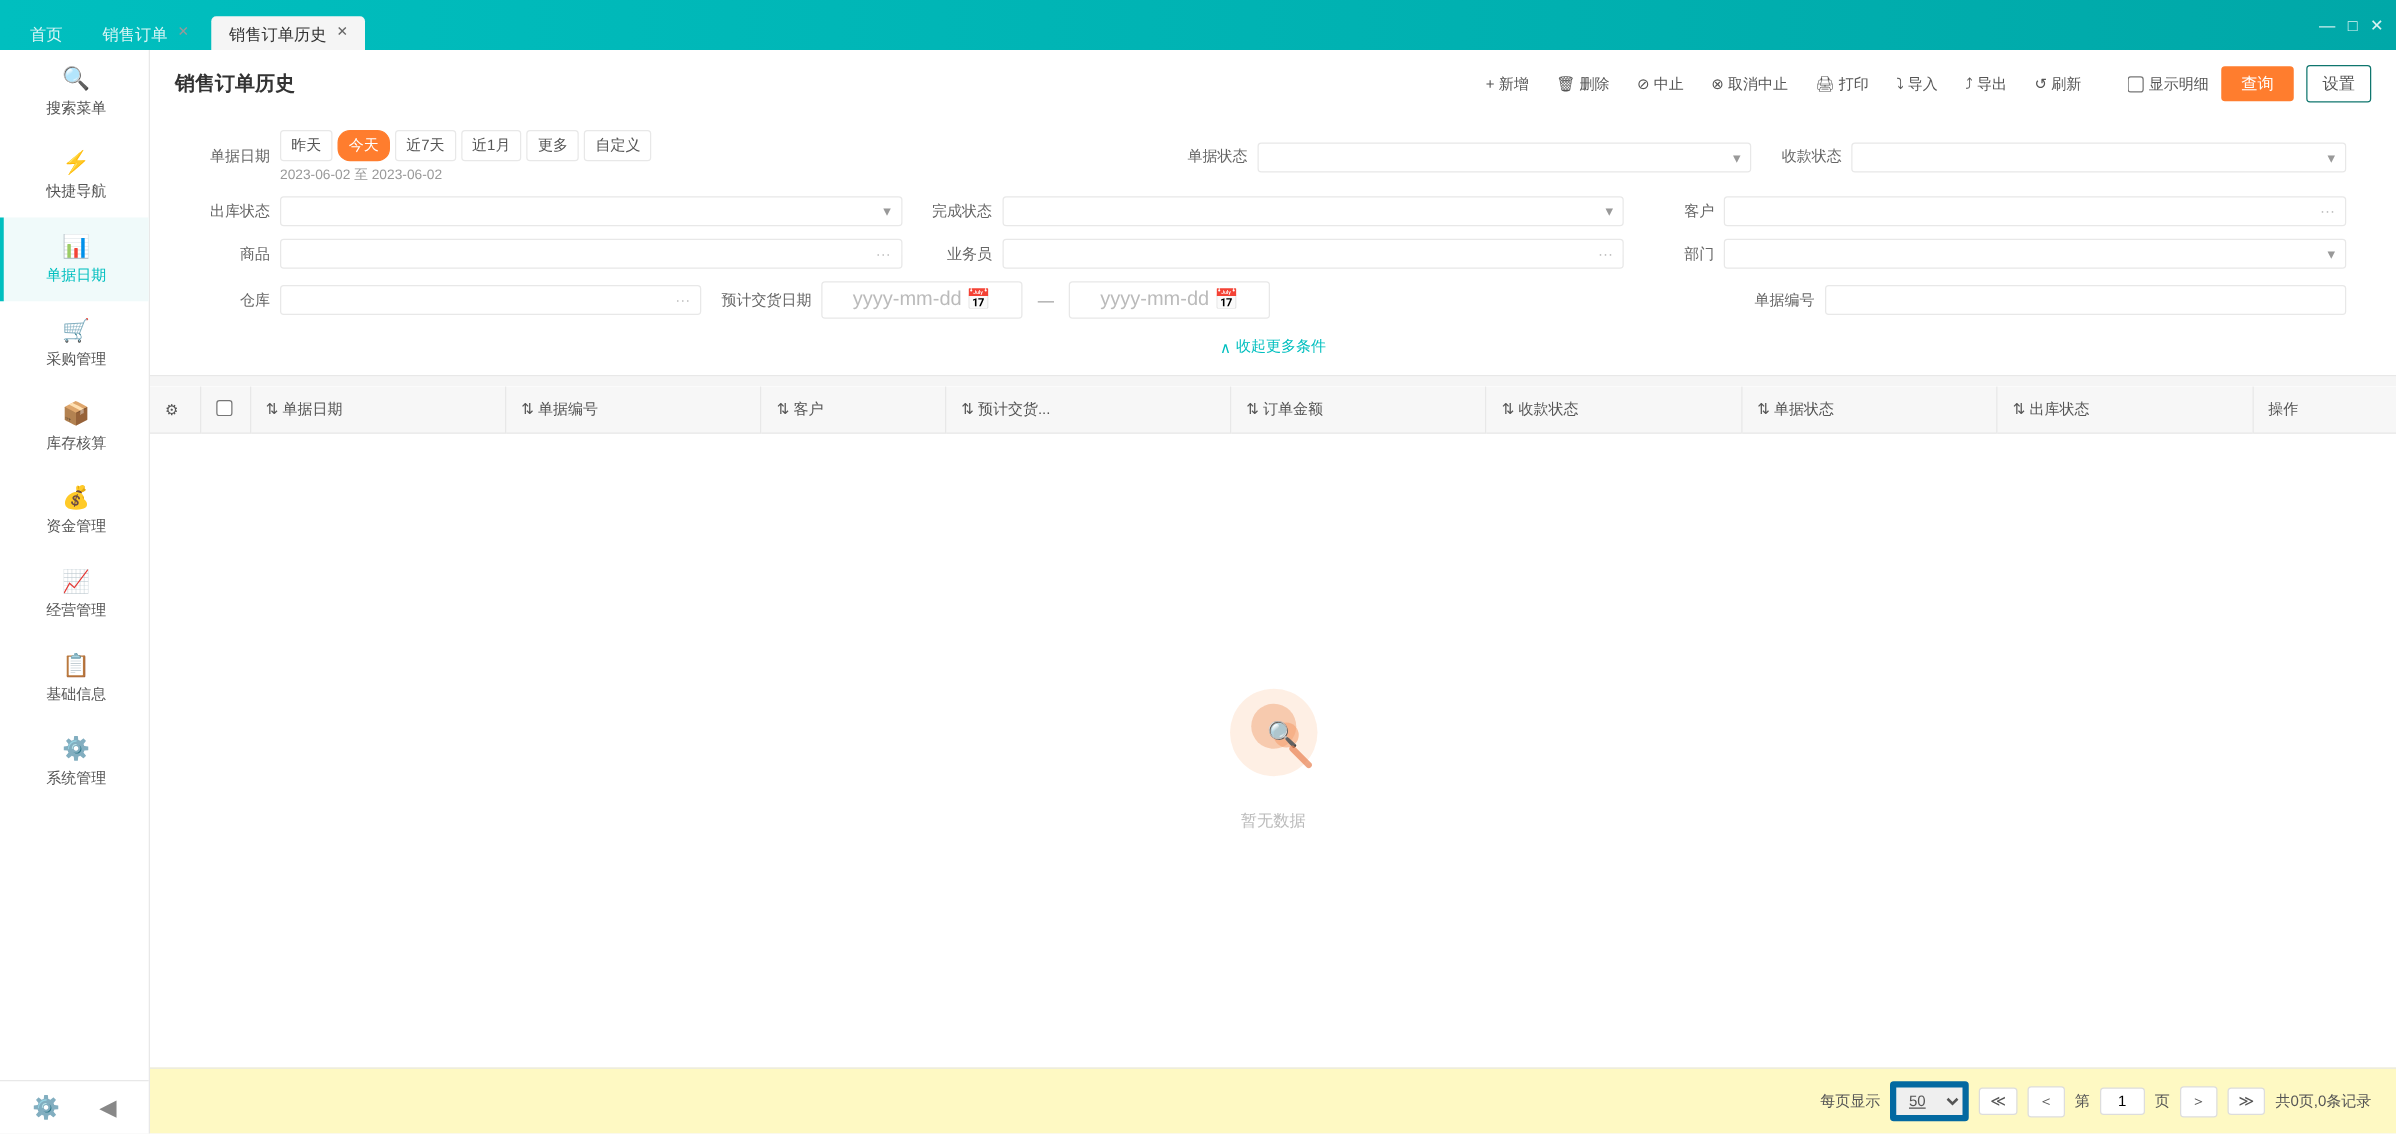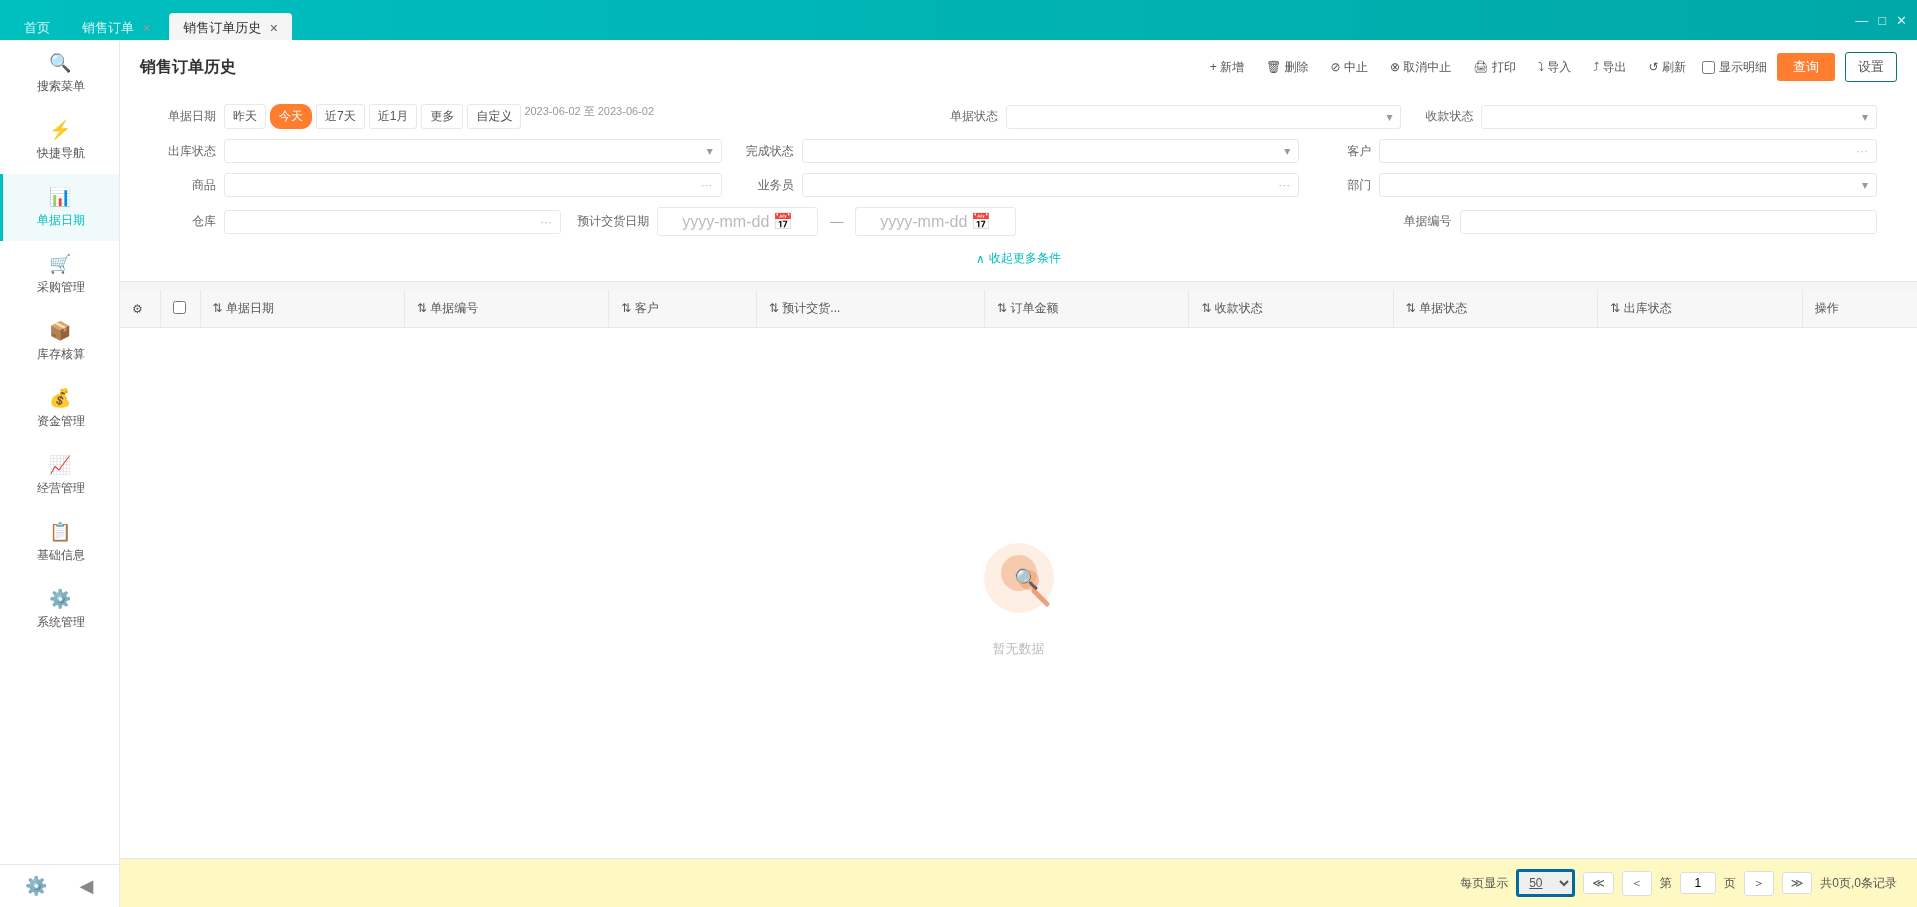--- a/index.html
+++ b/index.html
@@ -10,21 +10,21 @@
       height: 40px;
       background: linear-gradient(to right, #00bfbf, #00a8a8);
       display: flex;
       align-items: center;
       padding: 0 10px;
       gap: 4px;
       flex-shrink: 0;
     }
     .tab-item {
       display: flex;
-      align-items: center;
+      align-items: flex-start;
       padding: 6px 14px;
       border-radius: 4px 4px 0 0;
       cursor: pointer;
       font-size: 13px;
       color: rgba(255,255,255,0.85);
       gap: 6px;
       white-space: nowrap;
       margin-top: 16px;
     }
     .tab-item.active {
@@ -150,20 +150,21 @@
       cursor: pointer;
       font-size: 13px;
     }
     .checkbox-label {
       display: flex;
       align-items: center;
       gap: 4px;
       font-size: 12px;
       color: #555;
       cursor: pointer;
+      margin-left: 21px;
     }
 
     
     .filter-area {
       padding: 10px 20px;
       background: #fff;
       flex-shrink: 0;
     }
     .filter-row {
       display: flex;
@@ -308,21 +309,21 @@
       justify-content: flex-end;
       padding: 10px 20px;
       background: #fef9c3;
       border-top: 1px solid #e8e8e8;
       gap: 8px;
       font-size: 12px;
       color: #555;
       flex-shrink: 0;
     }
     .page-size-select {
-      border: 3px solid #0369a1;
+      border: 5px solid #0369a1;
       border-radius: 3px;
       padding: 3px 6px;
       font-size: 12px;
       color: #555;
       text-decoration: underline;
     }
     .page-btn {
       border: 1px solid #ddd;
       border-radius: 3px;
       background: #fff;
@@ -444,21 +445,21 @@
           <button class="btn-query">查询</button>
           <button class="btn-settings">设置</button>
         </div>
       </div>
 
       <div class="filter-area">
 
         <div class="filter-row">
           <div class="filter-group" style="flex:2; min-width: 320px;">
             <span class="filter-label">单据日期</span>
-            <div style="display:flex;flex-direction:row;gap:3px;">
+            <div style="display:flex;flex-direction:column;gap:3px;">
               <div class="date-row">
                 <span class="date-chip">昨天</span>
                 <span class="date-chip active">今天</span>
                 <span class="date-chip">近7天</span>
                 <span class="date-chip">近1月</span>
                 <span class="date-chip">更多</span>
                 <span class="date-chip">自定义</span>
               </div>
               <span class="date-range-text">2023-06-02 至 2023-06-02</span>
             </div>

